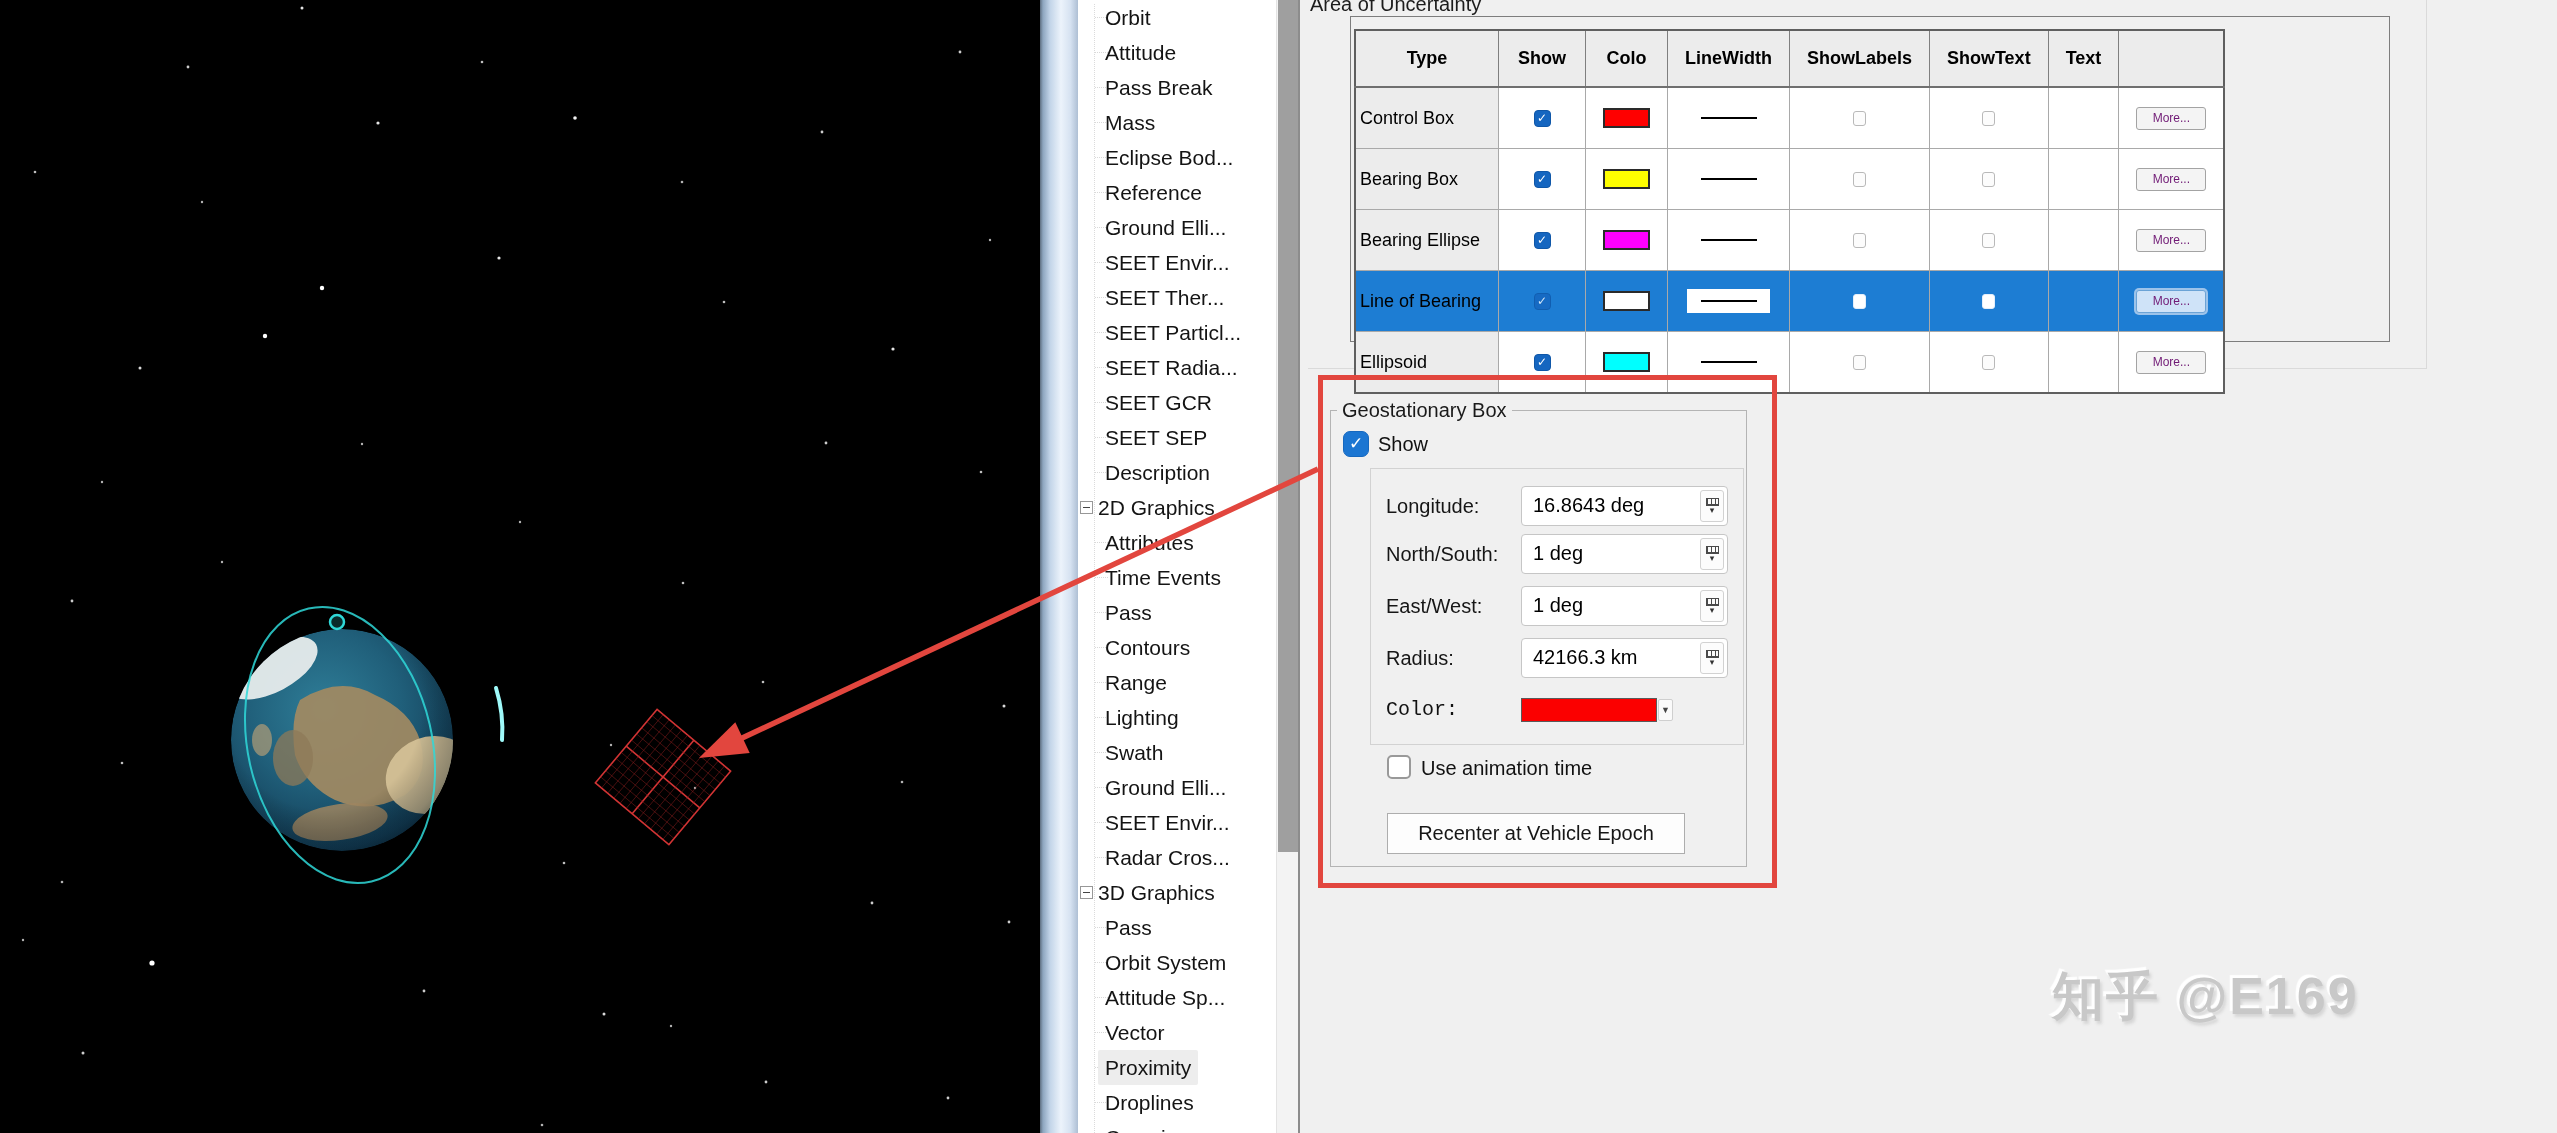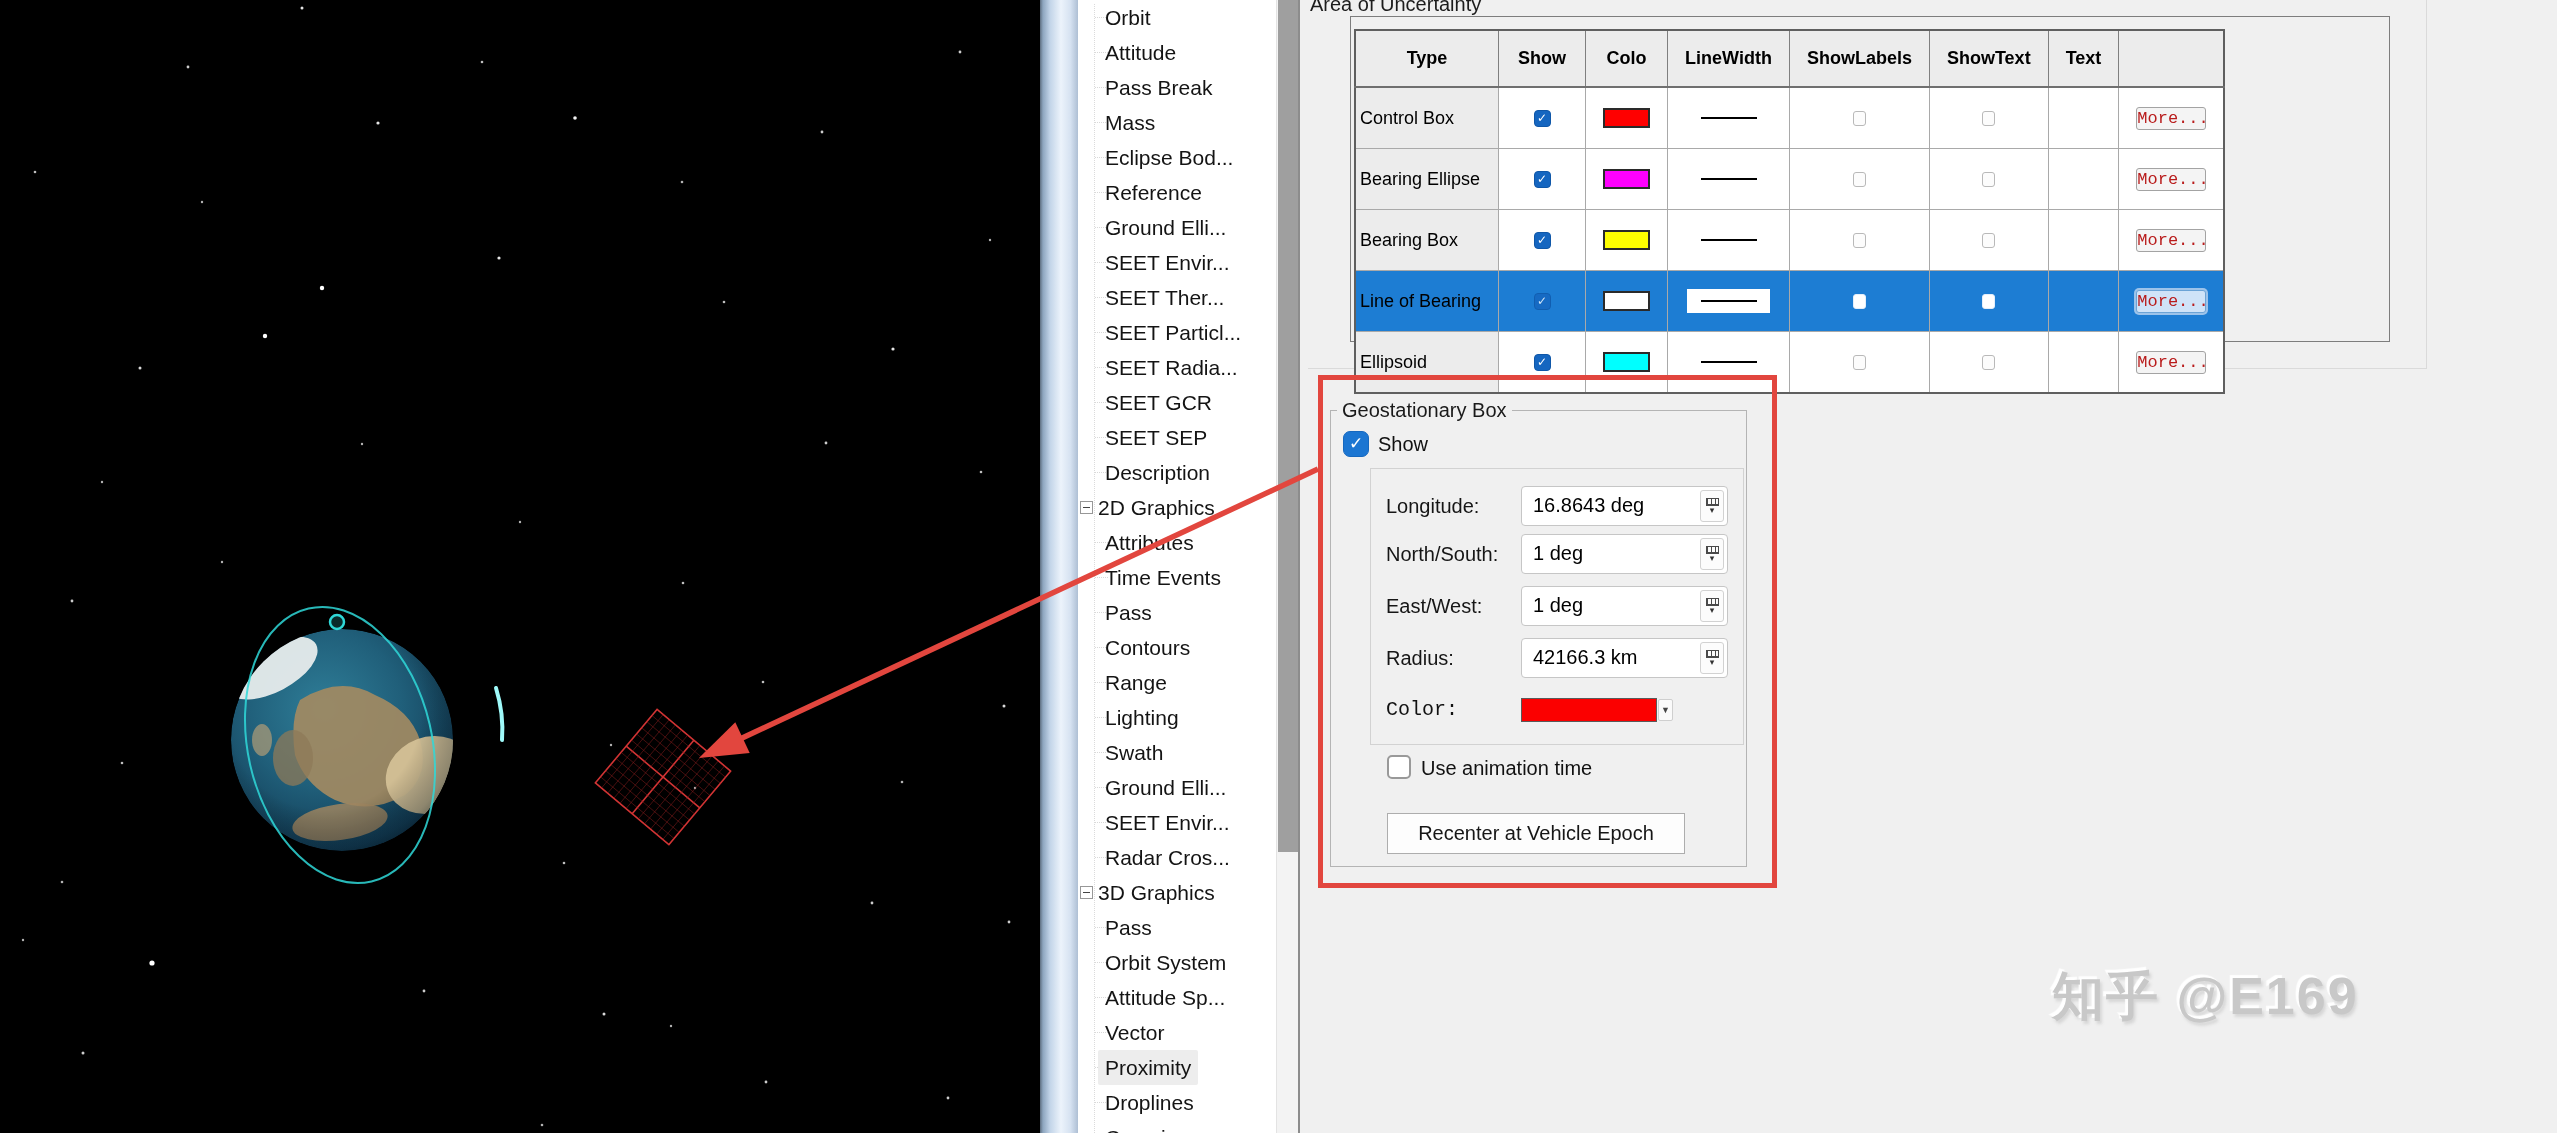--- a/index.html
+++ b/index.html
@@ -48,22 +48,22 @@
   #aou-table td.type{background:#ececec;text-align:left;padding-left:4px;white-space:nowrap;}
   tr.sel td{background:#1d7dd3 !important;color:#fff;border-right-color:#1d7dd3;border-bottom-color:#1d7dd3;}
   .cbblue{display:inline-block;width:17px;height:17px;border-radius:4px;background:#1566c0;border:1px solid #0f57a8;
     color:#fff;font-size:12px;line-height:15px;vertical-align:middle;}
   tr.sel .cbblue{opacity:.8;}
   .cbsmall{display:inline-block;width:13px;height:15px;border-radius:3px;background:#fcfcfc;border:1px solid #b9b9b9;vertical-align:middle;}
   tr.sel .cbsmall{background:#fff;border-color:#e4eefa;}
   .swatch{width:47px;height:20px;margin:2px auto;border:2px solid #2a2a2a;}
   .lwwrap{height:24px;margin:1px 2px;background:#fff;display:flex;align-items:center;justify-content:center;}
   .lwline{width:56px;height:2px;background:#000;}
-  .morebtn{display:inline-block;width:70px;height:23px;line-height:21px;font-size:17px;color:#b91c1c;
-    background:#f4f4f4;border:1px solid #a3a3a3;border-radius:3px;font-family:Liberation Mono, monospace;padding:0;}
+  .morebtn{display:inline-block;width:70px;height:23px;line-height:21px;font-size:12px;color:#701a75;
+    background:#f4f4f4;border:1px solid #a3a3a3;border-radius:3px;font-family:Liberation Sans, sans-serif;padding:0;}
   tr.sel .morebtn{background:#cfe3f8;border-color:#6ba3d6;box-shadow:0 0 0 2px #9cc3ea;}
 
   
   #red-rect{position:absolute;left:1318px;top:375px;width:459px;height:513px;border:5px solid #e2463e;z-index:45;}
   #geo-group{position:absolute;left:30px;top:410px;width:417px;height:457px;border:1px solid #b4b4b4;}
   #geo-title{position:absolute;left:6px;top:-12px;background:#f0f0f0;padding:0 5px;font-size:20px;color:#1a1a1a;}
   #geo-show-cb{position:absolute;left:12px;top:20px;width:26px;height:26px;border-radius:7px;background:#1c76d2;
     border:1px solid #1668bf;color:#fff;font-size:17px;line-height:24px;text-align:center;}
   #geo-show-label{position:absolute;left:47px;top:22px;font-size:20px;}
   #geo-inner{position:absolute;left:39px;top:57px;width:374px;height:277px;border:1px solid #d2d2d2;}
@@ -383,40 +383,40 @@
                 <div class="lwwrap">
                   <div class="lwline"></div>
                 </div>
               </td>
               <td><span class="cbsmall"></span></td>
               <td><span class="cbsmall"></span></td>
               <td></td>
               <td><button class="morebtn">More...</button></td>
             </tr>
             <tr>
-              <td class="type">Bearing Ellipse</td>
+              <td class="type">Bearing Box</td>
               <td><span class="cbblue">✓</span></td>
               <td>
-                <div class="swatch" style="background: rgb(255, 0, 255);"></div>
+                <div class="swatch" style="background: rgb(255, 255, 0);"></div>
               </td>
               <td>
                 <div class="lwwrap">
                   <div class="lwline"></div>
                 </div>
               </td>
               <td><span class="cbsmall"></span></td>
               <td><span class="cbsmall"></span></td>
               <td></td>
               <td><button class="morebtn">More...</button></td>
             </tr>
             <tr>
-              <td class="type">Bearing Box</td>
+              <td class="type">Bearing Ellipse</td>
               <td><span class="cbblue">✓</span></td>
               <td>
-                <div class="swatch" style="background: rgb(255, 255, 0);"></div>
+                <div class="swatch" style="background: rgb(255, 0, 255);"></div>
               </td>
               <td>
                 <div class="lwwrap">
                   <div class="lwline"></div>
                 </div>
               </td>
               <td><span class="cbsmall"></span></td>
               <td><span class="cbsmall"></span></td>
               <td></td>
               <td><button class="morebtn">More...</button></td>

